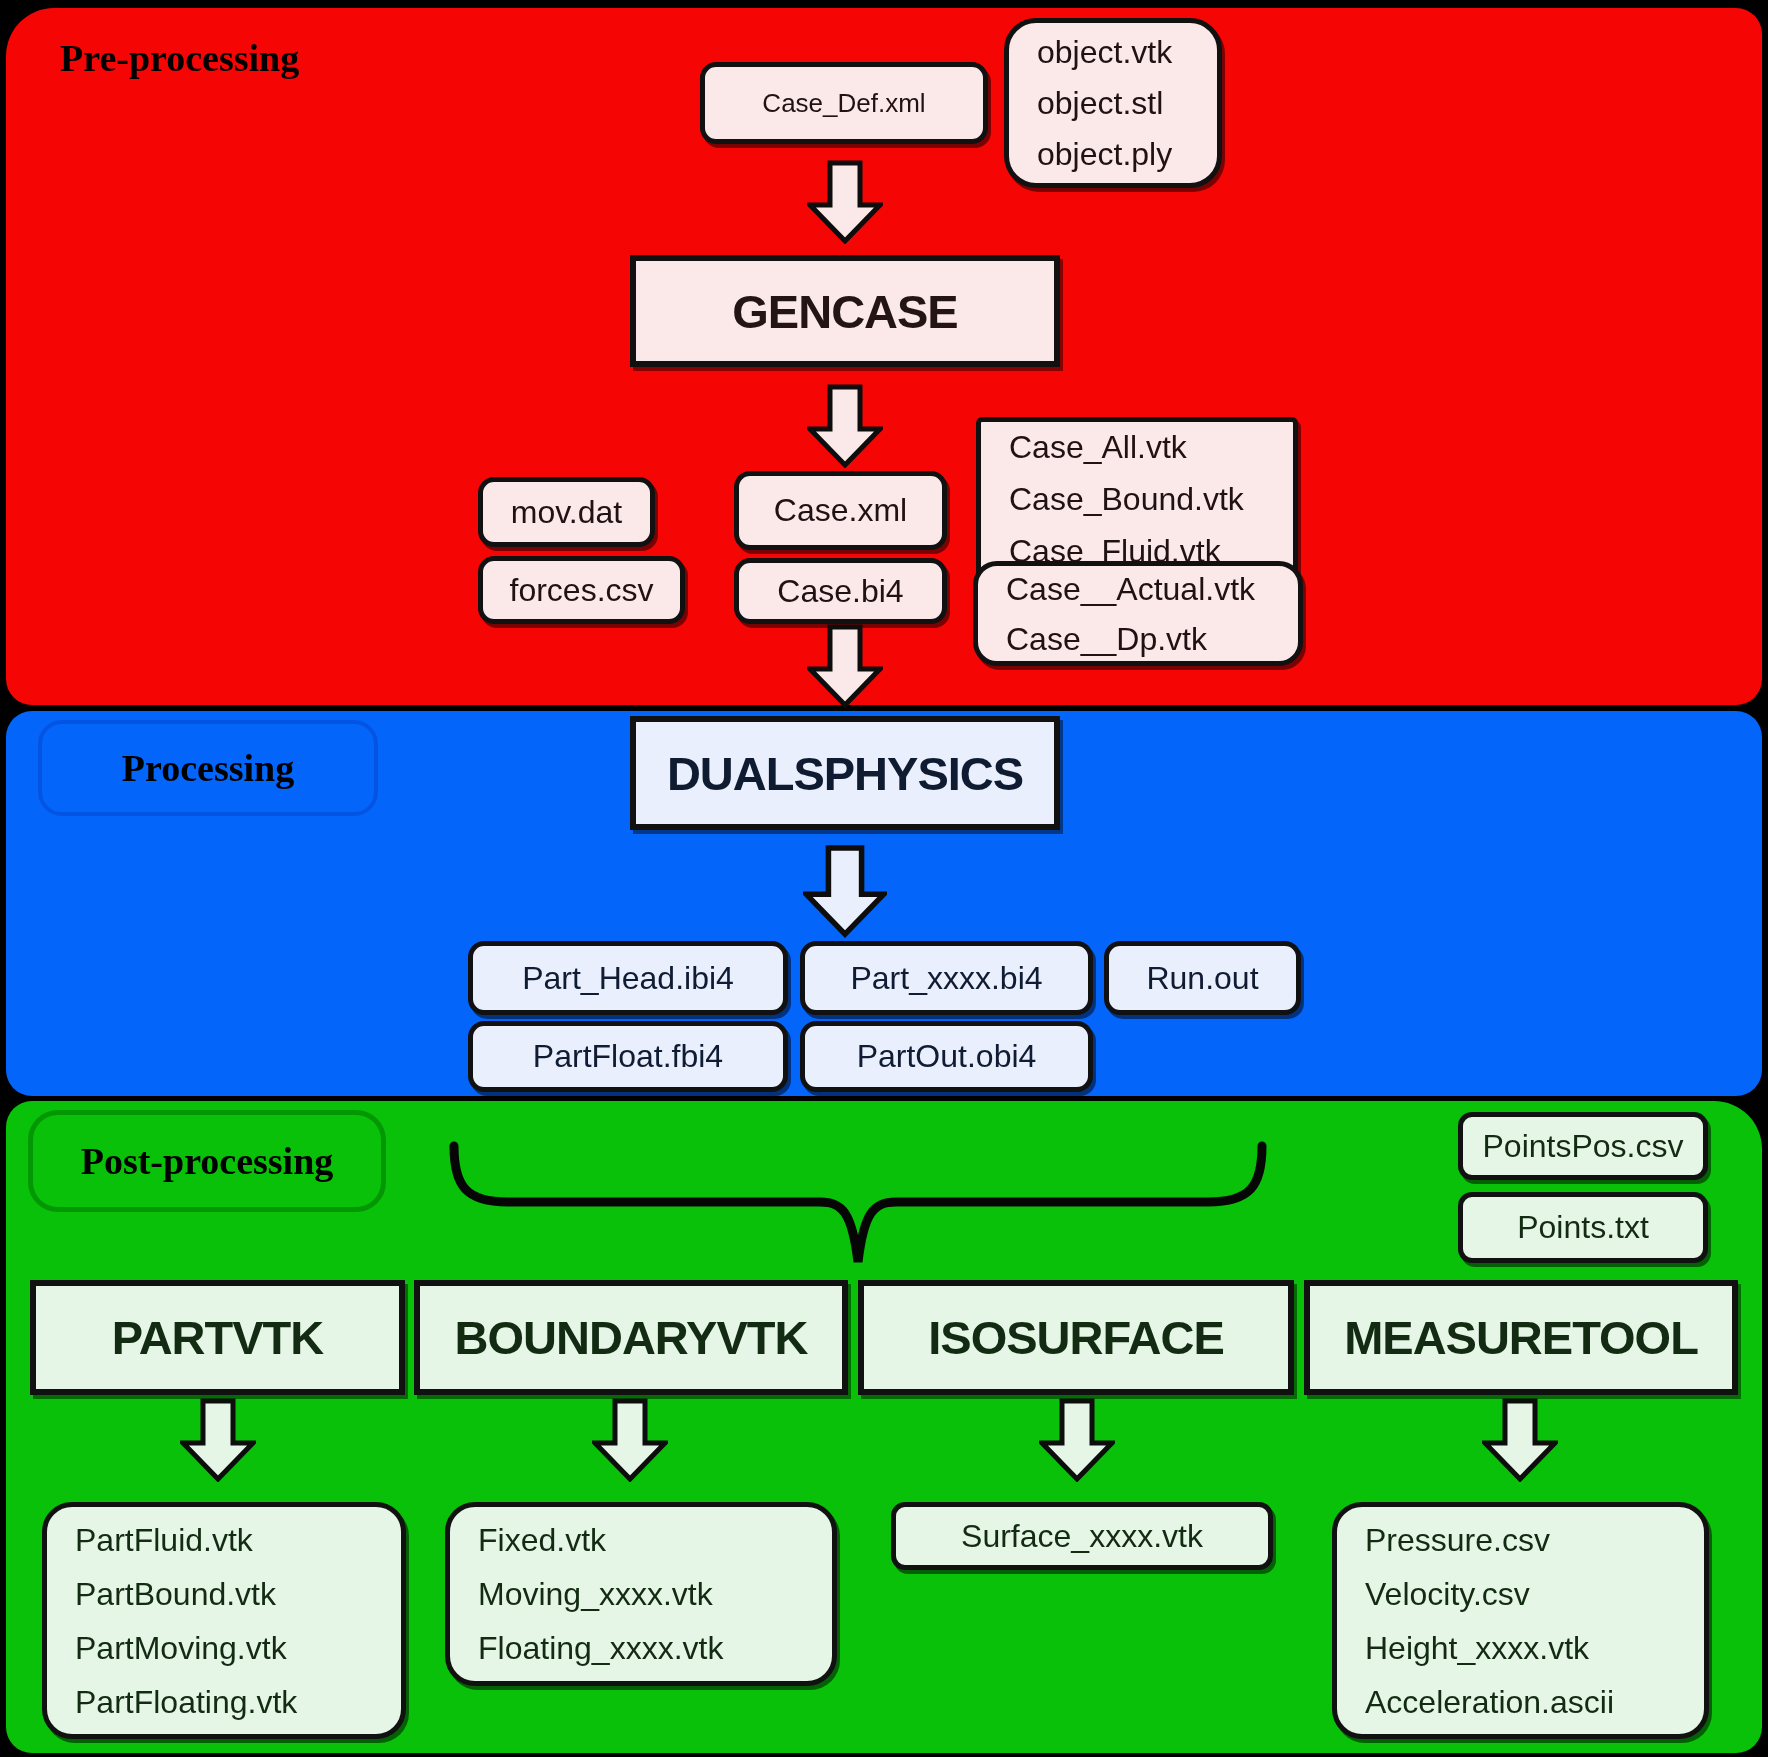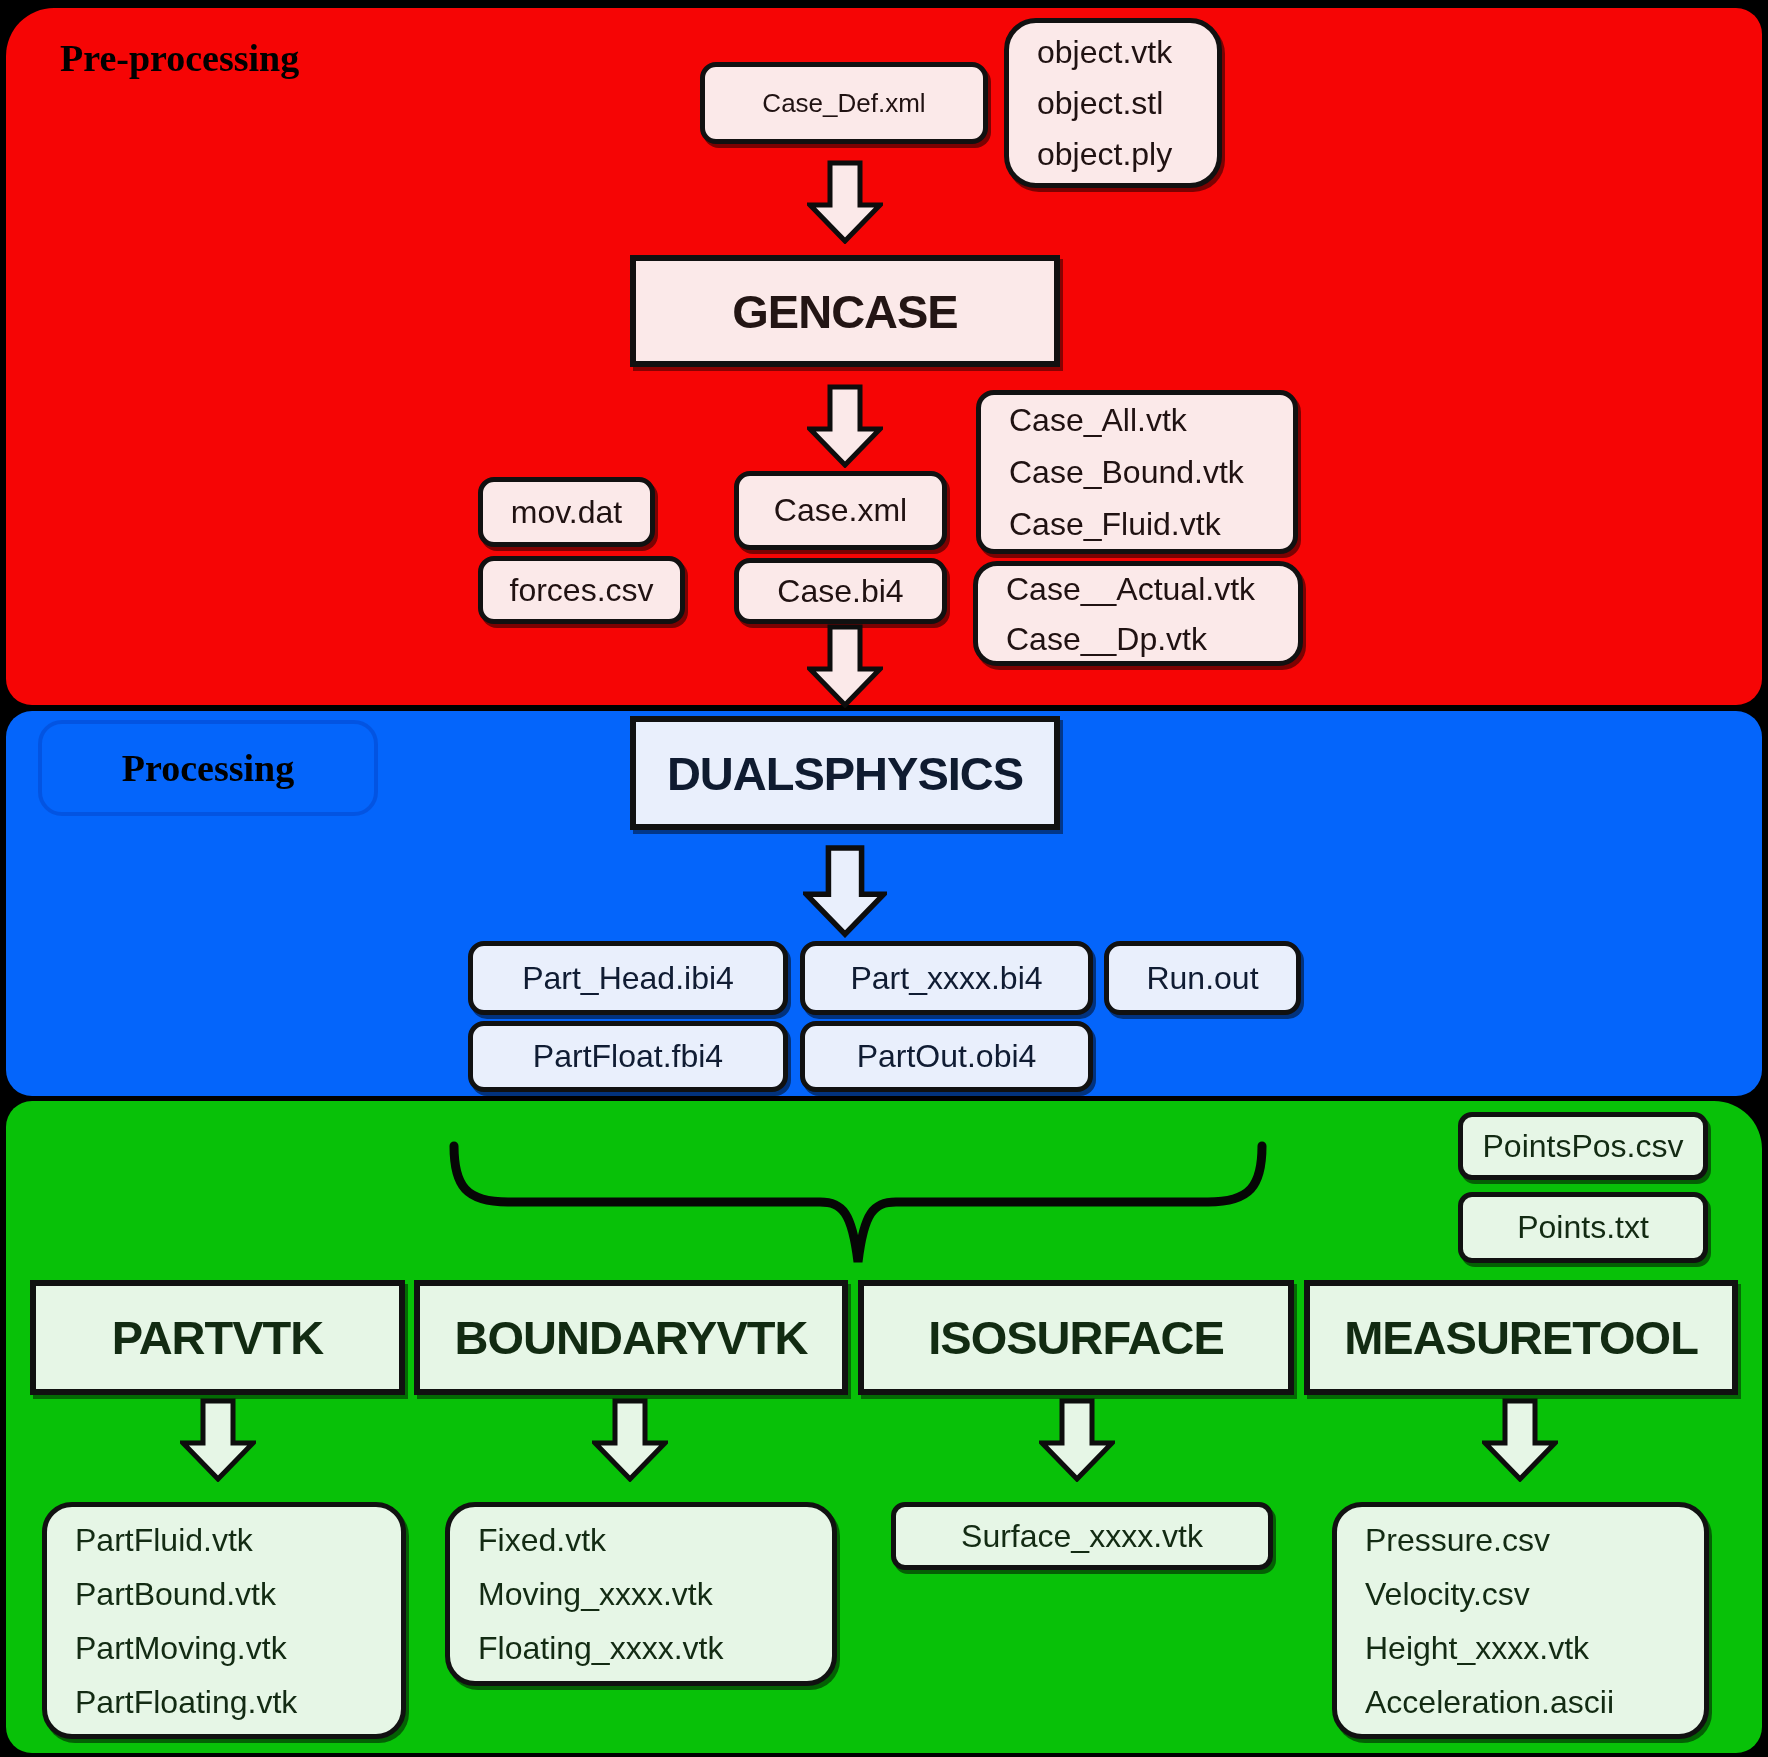--- a/index.html
+++ b/index.html
@@ -19,21 +19,21 @@
   #lbl-post{left:28px;top:1110px;width:348px;height:92px;border:5px solid rgba(0,85,0,.38);border-radius:30px;}
   
   .fbox{position:absolute;border:5px solid #111;display:flex;align-items:center;justify-content:center;
         font-size:32px;box-shadow:3px 4px 0 rgba(0,0,0,.5);box-sizing:border-box;}
   .pinkbox{background:var(--pink_fill,#fbe9e9);color:#201212;}
   .bluebox{background:var(--blue_fill,#e9effc);color:#101c33;}
   .greenbox{background:var(--green_fill,#e6f6e6);color:#132b13;}
   .ml{flex-direction:column;align-items:flex-start;justify-content:center;padding-left:28px;}
   .ml .ln{line-height:52px;white-space:nowrap;}
   .r14{border-radius:14px;} .r16{border-radius:16px;} .r24{border-radius:24px;}
-  .r26{border-radius:18px;} .r30{border-radius:30px;} .r32{border-radius:32px;}
+  .r26{border-radius:6px;margin-top:27px;} .r30{border-radius:30px;} .r32{border-radius:32px;}
   
   .tool{position:absolute;border:6px solid #111;display:flex;align-items:center;justify-content:center;
         font-weight:bold;font-size:47px;letter-spacing:-1px;box-shadow:3px 4px 0 rgba(0,0,0,.45);
         box-sizing:border-box;}
   
   #case-def{left:700px;top:62px;width:288px;height:82px;font-size:26px;}
   #object-box{left:1004px;top:18px;width:218px;height:170px;}
   #object-box .ln{line-height:51px;}
   #gencase{left:630px;top:255px;width:430px;height:112px;background:var(--pink_fill,#fbe9e9);color:#231514;}
   #case-group1{left:976px;top:390px;width:322px;height:164px;}
@@ -81,20 +81,21 @@
 <body>
 
 <div class="stage">
 
   <div class="band red"></div>
   <div class="band blue"></div>
   <div class="band green"></div>
 
   <div class="sec-label" id="lbl-pre">Pre-processing</div>
   <div class="sec-label pill" id="lbl-proc">Processing</div>
+  <div class="sec-label pill" id="lbl-post">Post-processing</div>
 
   <div class="fbox pinkbox r16" id="case-def">
     <span>Case_Def.xml</span>
   </div>
   <div class="fbox pinkbox r32 ml" id="object-box">
     <div class="ln">object.vtk</div>
     <div class="ln">object.stl</div>
     <div class="ln">object.ply</div>
   </div>
 

